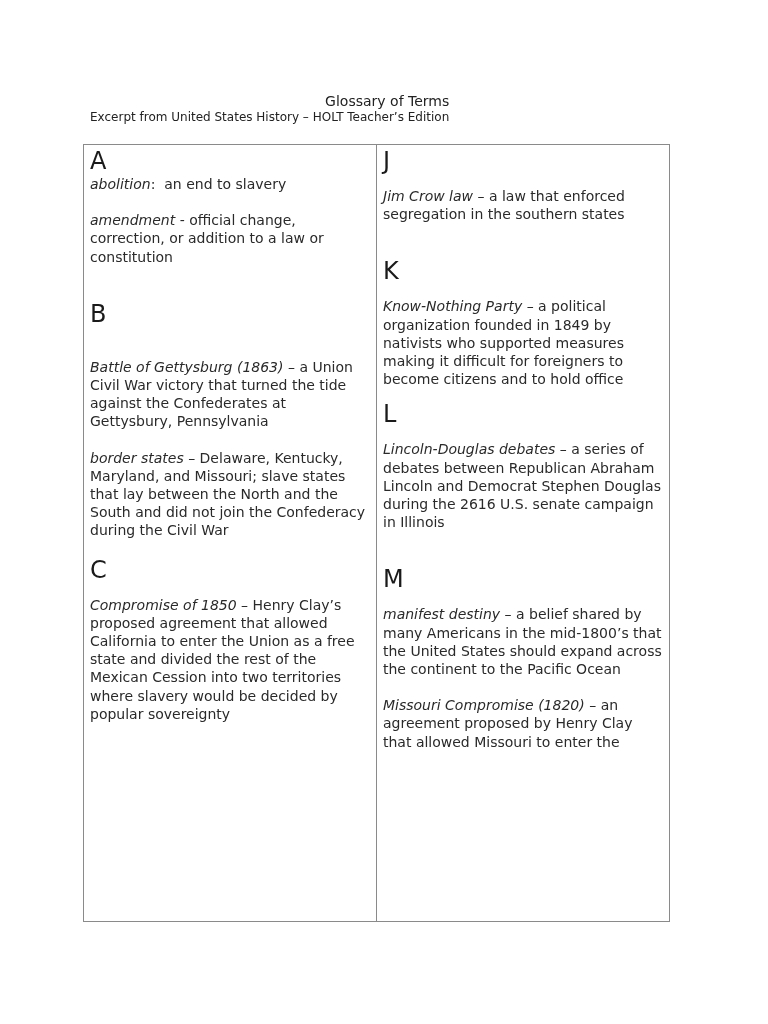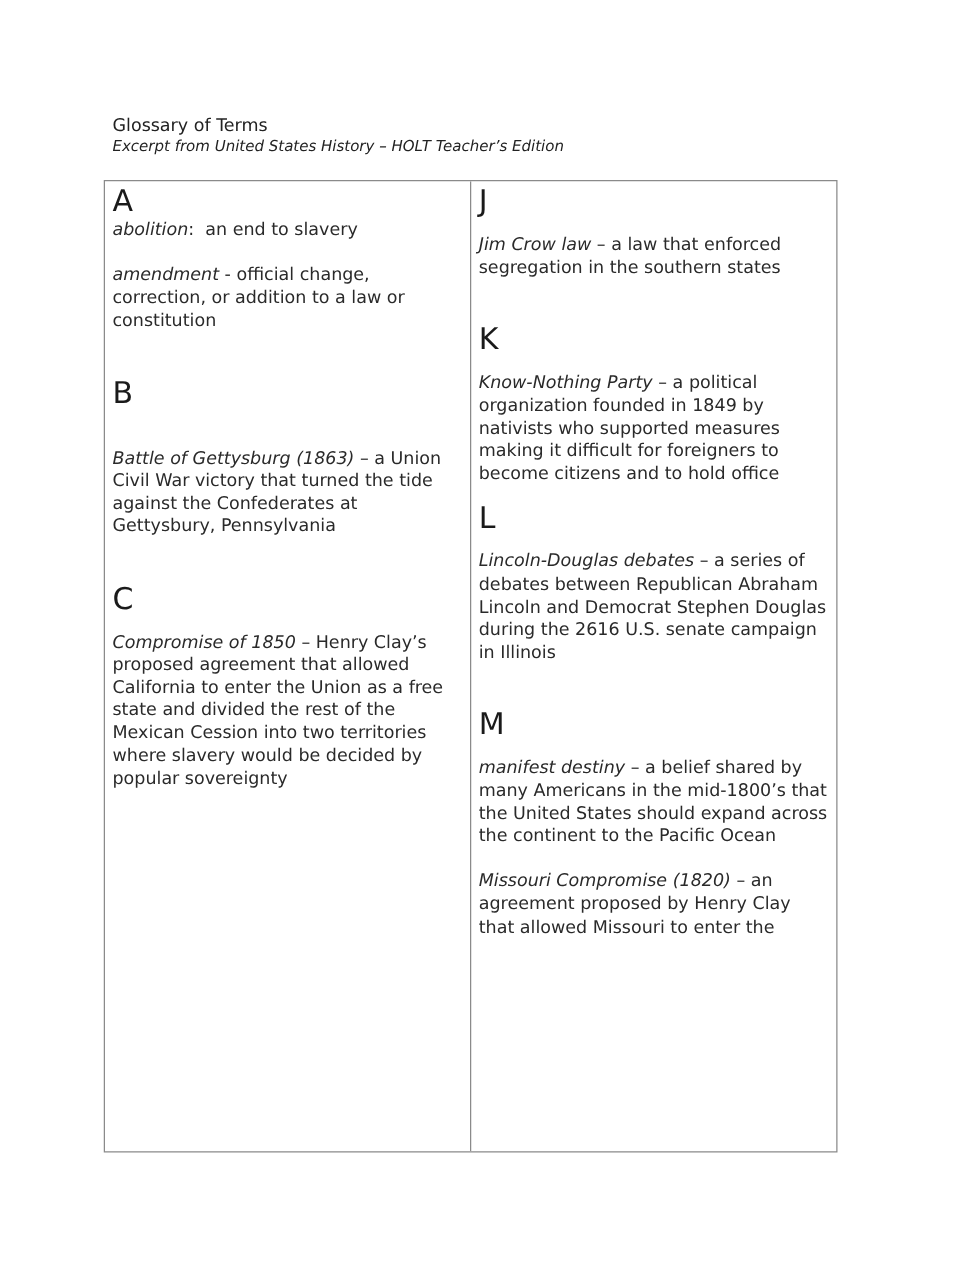--- a/index.html
+++ b/index.html
@@ -12,31 +12,31 @@
       height: 1024px;
       position: relative;
       overflow: hidden;
       font-family: "DejaVu Sans", sans-serif;
       color: #1e1e1e;
     }
     .doc-header {
       position: absolute;
       left: 90px;
       top: 93px;
+      text-align: right;
     }
     .doc-title {
       font-size: 14px;
       line-height: 17px;
       color: #222;
     }
     .doc-subtitle {
       font-size: 12px;
       line-height: 15px;
       color: #222;
-      font-style: italic;
     }
     .glossary-table {
       position: absolute;
       left: 83px;
       top: 144px;
       width: 587px;
       height: 778px;
       border: 1px solid #8a8a8a;
       box-sizing: border-box;
       display: flex;
@@ -88,20 +88,21 @@
     <p class="entry"><span class="term">abolition</span><span style="white-space:pre">:  </span><span>an end to slavery</span></p>
     <div class="gap"></div>
     <p class="entry"><span class="term">amendment</span><span style="white-space:pre"> - </span><span>official change, correction, or addition to a law or constitution</span></p>
     <div class="gap"></div>
     <div class="gap" style="height:16px"></div>
 
     <div class="letter" style="margin-bottom:12px">B</div>
     <div class="gap"></div>
     <p class="entry"><span class="term">Battle of Gettysburg (1863)</span><span style="white-space:pre"> – </span><span>a Union Civil War victory that turned the tide against the Confederates at Gettysbury, Pennsylvania</span></p>
     <div class="gap"></div>
+    <p class="entry"><span class="term">border states</span><span style="white-space:pre"> – </span><span>Delaware, Kentucky, Maryland, and Missouri; slave states that lay between the North and the South and did not join the Confederacy during the Civil War</span></p>
     <div class="gap" style="height:16px"></div>
 
     <div class="letter" style="margin-bottom:12px">C</div>
     <p class="entry"><span class="term">Compromise of 1850</span><span style="white-space:pre"> – </span><span>Henry Clay’s proposed agreement that allowed California to enter the Union as a free state and divided the rest of the Mexican Cession into two territories where slavery would be decided by popular sovereignty</span></p>
     <div class="gap"></div>
   </div>
 
   <div class="col col-right">
 
     <div class="letter" style="margin-bottom:12px">J</div>

